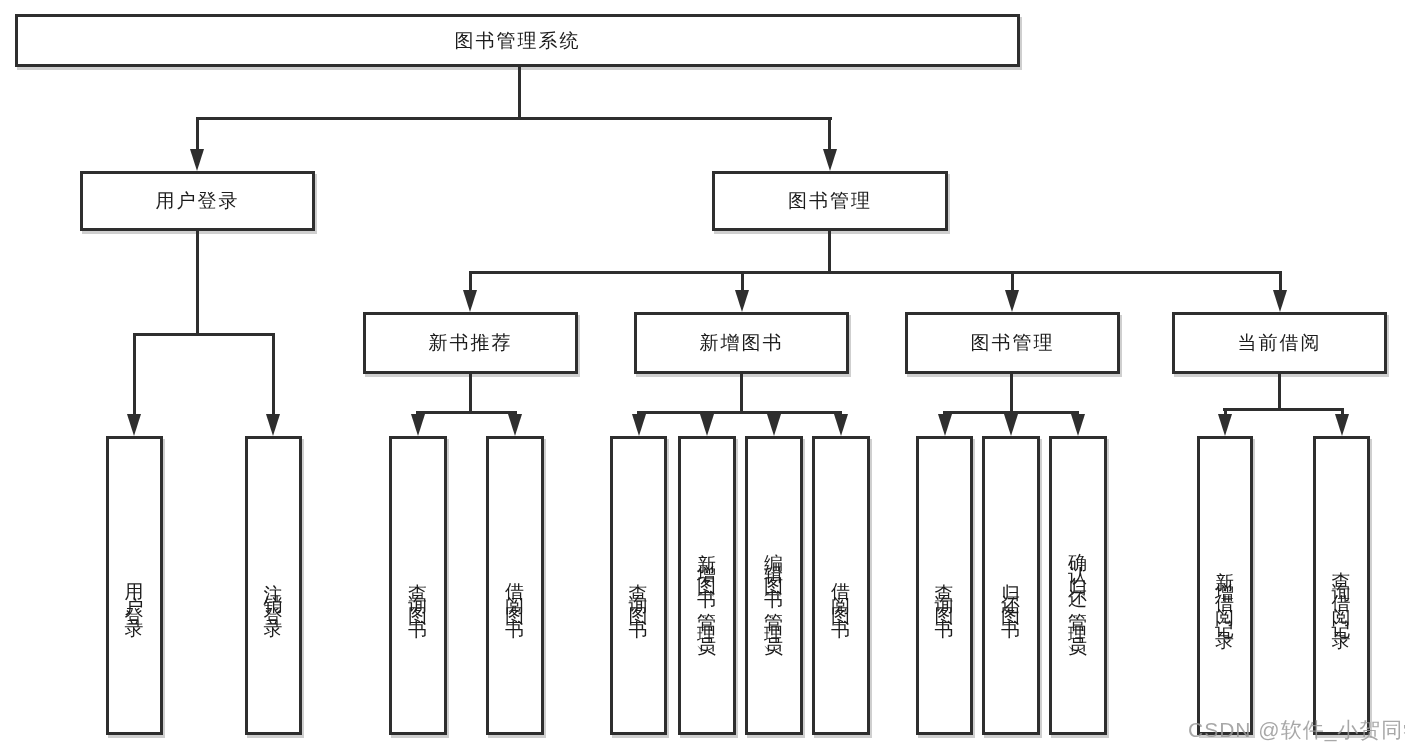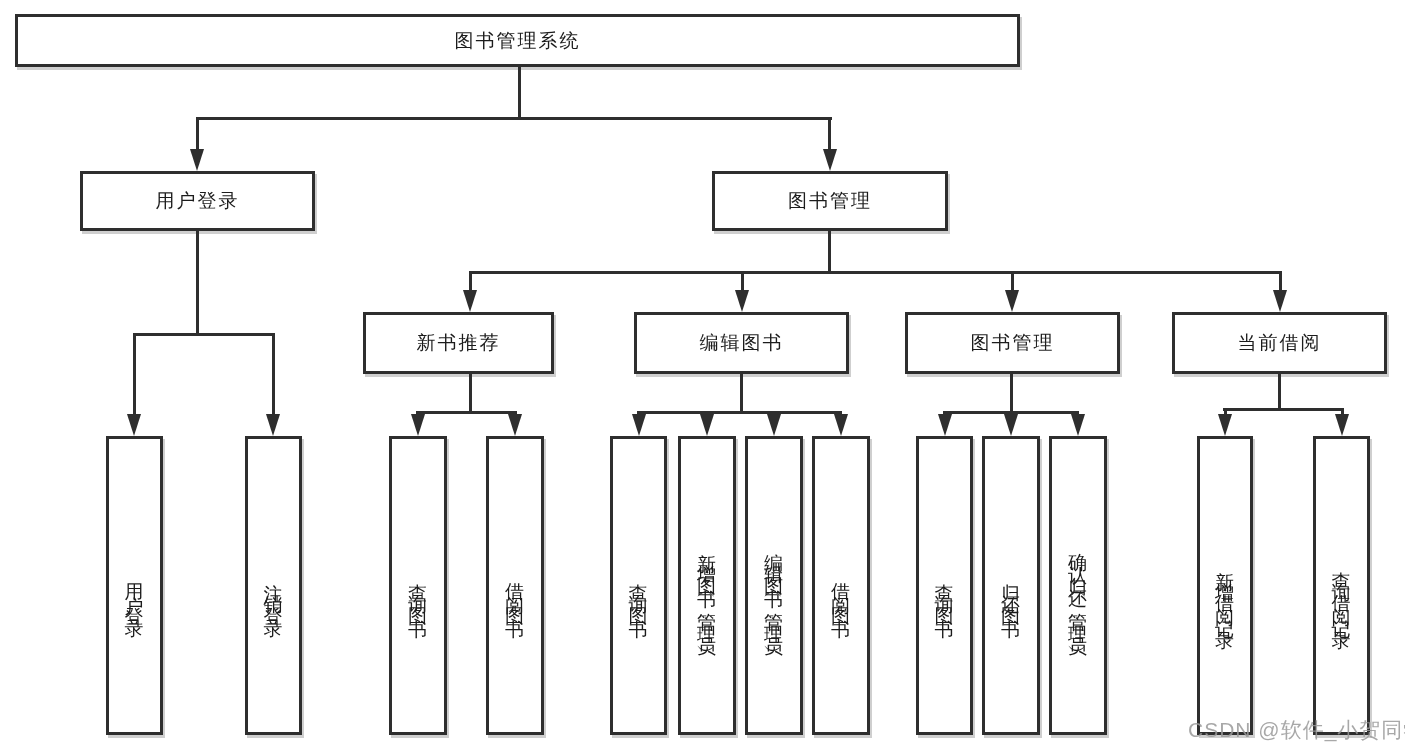--- a/index.html
+++ b/index.html
@@ -71,25 +71,25 @@
   <div class="line" style="left:469px;top:271px;width:813px;height:3px"></div>
   <div class="line" style="left:469px;top:273px;width:3px;height:19px"></div>
   <div class="arr" style="left:463px;top:290px"></div>
   <div class="line" style="left:741px;top:273px;width:3px;height:19px"></div>
   <div class="arr" style="left:735px;top:290px"></div>
   <div class="line" style="left:1011px;top:273px;width:3px;height:19px"></div>
   <div class="arr" style="left:1005px;top:290px"></div>
   <div class="line" style="left:1279px;top:273px;width:3px;height:19px"></div>
   <div class="arr" style="left:1273px;top:290px"></div>
 
-  <div class="box" style="left:363px;top:312px;width:191px;height:62px">
+  <div class="box" style="left:363px;top:312px;width:215px;height:62px">
     <span class="hlabel">新书推荐</span>
   </div>
   <div class="box" style="left:634px;top:312px;width:215px;height:62px">
-    <span class="hlabel">编辑图书</span>
+    <span class="hlabel">新增图书</span>
   </div>
   <div class="box" style="left:905px;top:312px;width:215px;height:62px">
     <span class="hlabel">图书管理</span>
   </div>
   <div class="box" style="left:1172px;top:312px;width:215px;height:62px">
     <span class="hlabel">当前借阅</span>
   </div>
 
   <div class="line" style="left:469px;top:374px;width:3px;height:39px"></div>
   <div class="line" style="left:416px;top:411px;width:101px;height:3px"></div>

